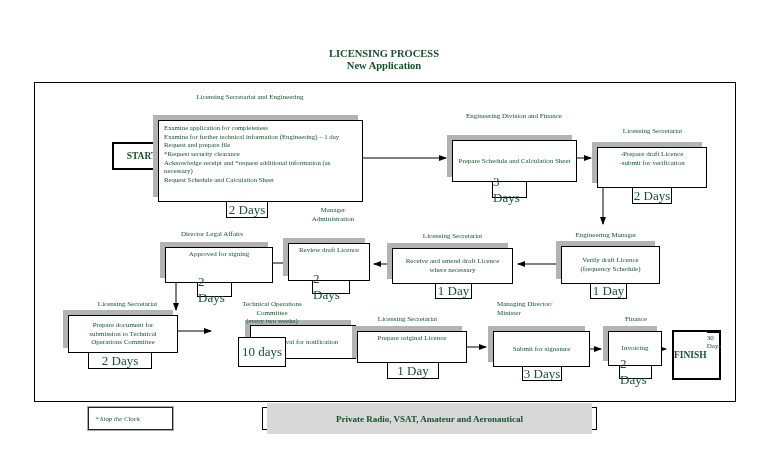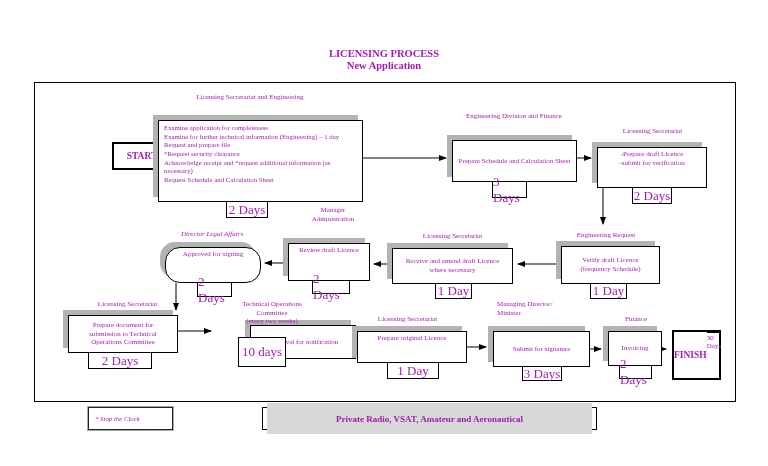--- a/index.html
+++ b/index.html
@@ -1,17 +1,17 @@
 <!DOCTYPE html>
 <html><head>
 <meta charset="utf-8">
 <style>
   html,body{margin:0;padding:0;background:#fff;}
   .page{position:relative;width:768px;height:466px;background:#ffffff;
-        font-family:"Liberation Serif", serif;color:#a21caf;overflow:hidden;}
+        font-family:"Liberation Serif", serif;color:#14532d;overflow:hidden;}
   .title{position:absolute;left:0;top:48px;width:768px;text-align:center;
          font-weight:bold;font-size:10.5px;line-height:1.15;}
   .frame{position:absolute;left:34px;top:82px;width:700px;height:318px;
          border:1px solid #000;}
   .lbl{position:absolute;font-size:7px;line-height:1.22;text-align:center;
        white-space:pre-line;z-index:4;}
   .lbl.leftal{text-align:left;}
   .box{position:absolute;background:#fff;border:1px solid #000;z-index:3;
        display:flex;align-items:center;justify-content:center;text-align:center;
        font-size:7px;line-height:1.28;box-shadow:-5px -5px 0 0 #b3b3b3;
@@ -90,37 +90,37 @@
 
   <div class="lbl" style="left:450px;top:112px;width:128px;">Engineering Division and Finance</div>
   <div class="box" style="left:452px;top:140px;width:125px;height:42px;">Prepare Schedule and Calculation Sheet</div>
   <div class="tag" style="left:492px;top:181px;width:35px;height:17px;">3 Days</div>
 
   <div class="lbl" style="left:600px;top:127px;width:105px;">Licensing Secretariat</div>
   <div class="box pre" style="left:597px;top:147px;width:110px;height:41px;align-items:flex-start;">-Prepare draft Licence
 -submit for verification</div>
   <div class="tag" style="left:632px;top:187px;width:40px;height:17px;">2 Days</div>
 
-  <div class="lbl" style="left:556px;top:231px;width:100px;">Engineering Request</div>
+  <div class="lbl" style="left:556px;top:231px;width:100px;">Engineering Manager</div>
   <div class="box pre" style="left:561px;top:246px;width:99px;height:38px;">Verify draft Licence
 (frequency Schedule)</div>
   <div class="tag" style="left:590px;top:283px;width:37px;height:16px;">1 Day</div>
 
   <div class="lbl" style="left:395px;top:232px;width:115px;">Licensing Secretariat</div>
   <div class="box pre" style="left:392px;top:248px;width:121px;height:36px;">Receive and amend draft Licence
 where necessary</div>
   <div class="tag" style="left:435px;top:283px;width:37px;height:16px;">1 Day</div>
 
   <div class="lbl" style="left:292px;top:206px;width:82px;">Manager
 Administration</div>
   <div class="box topc" style="left:288px;top:243px;width:82px;height:38px;">Review draft Licence</div>
   <div class="tag" style="left:312px;top:280px;width:38px;height:14px;">2 Days</div>
 
-  <div class="lbl" style="left:163px;top:230px;width:98px;font-style:italic;">Director Legal Affairs</div>
-  <div class="box topc" style="left:165px;top:247px;width:96px;height:36px;border-radius:15px;">Approved for signing</div>
+  <div class="lbl" style="left:163px;top:230px;width:98px;">Director Legal Affairs</div>
+  <div class="box topc" style="left:165px;top:247px;width:108px;height:36px;">Approved for signing</div>
   <div class="tag" style="left:197px;top:282px;width:35px;height:15px;">2 Days</div>
 
   <div class="lbl" style="left:80px;top:300px;width:95px;">Licensing Secretariat</div>
   <div class="box pre" style="left:68px;top:315px;width:110px;height:38px;">Prepare document for
 submission to Technical
 Operations Committee</div>
   <div class="tag" style="left:88px;top:352px;width:64px;height:17px;">2 Days</div>
 
   <div class="lbl" style="left:220px;top:300px;width:104px;">Technical Operations
 Committee

